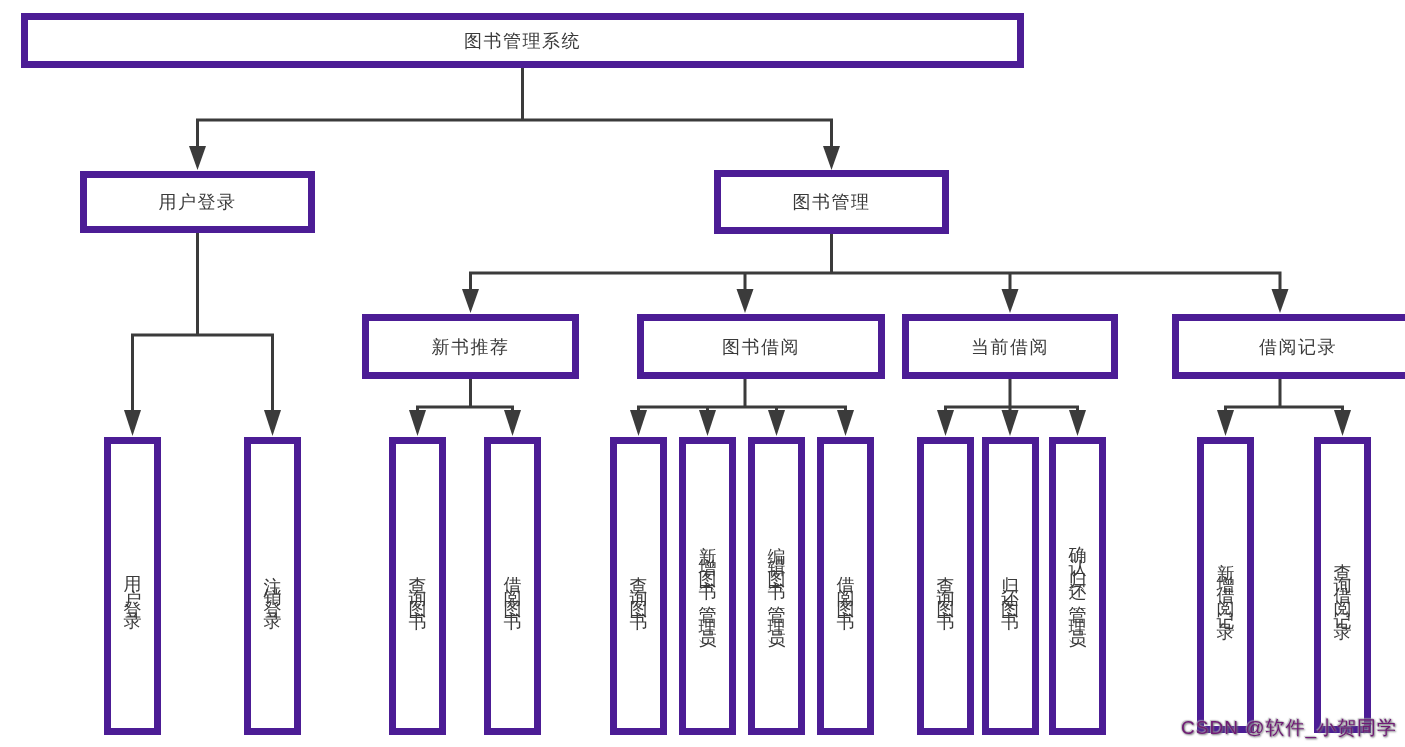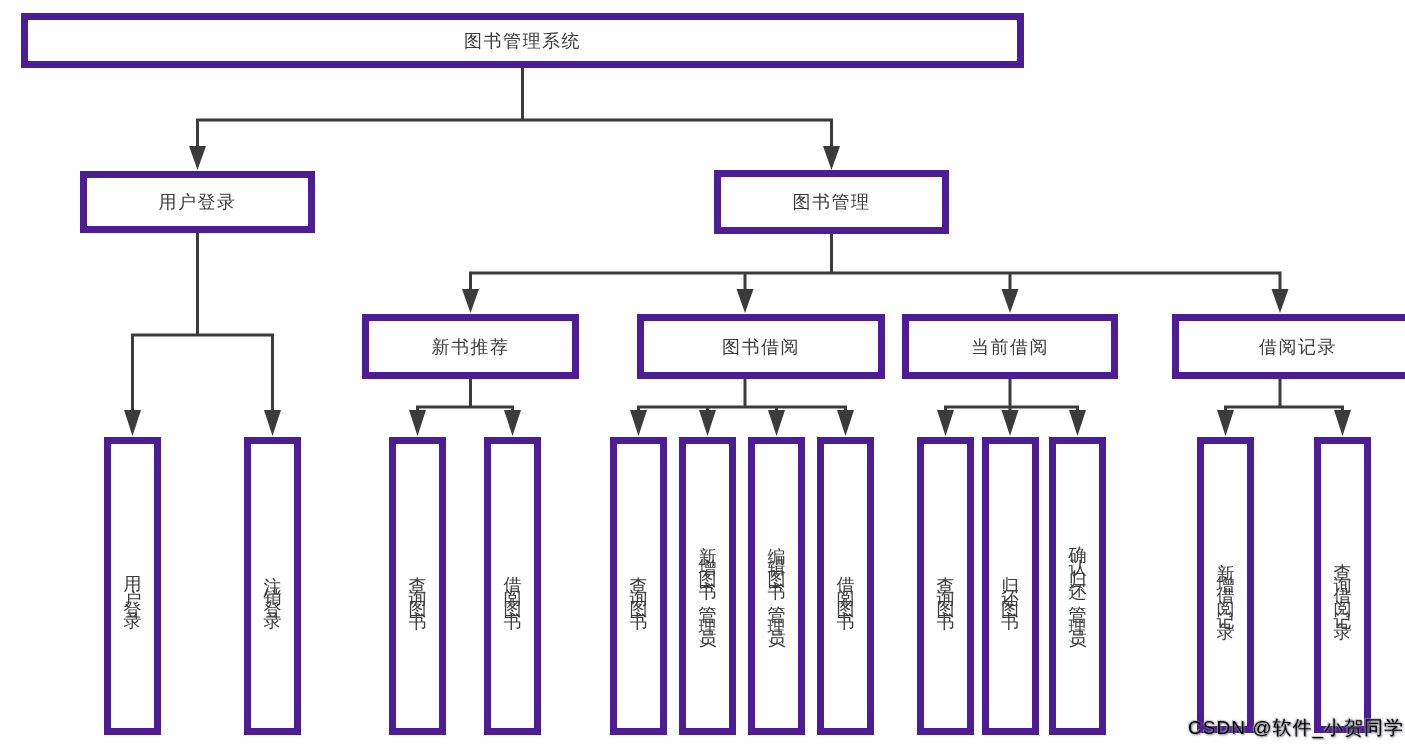--- a/index.html
+++ b/index.html
@@ -15,23 +15,23 @@
     color:#3a3a3a;z-index:2;
   }
   .box.h span{
     font-size:18px;letter-spacing:1.5px;white-space:nowrap;
   }
   .box.v span{
     writing-mode:vertical-rl;font-size:18px;letter-spacing:12px;
     line-height:1;white-space:nowrap;
   }
   .watermark{
-    position:absolute;right:1px;bottom:6px;z-index:5;
+    position:absolute;right:8px;bottom:6px;z-index:5;
     font-size:19px;letter-spacing:1px;white-space:nowrap;
-    color:#000000;
+    color:#701a75;
     text-shadow:1px 1px 2px rgba(110,110,115,0.95), -1px -1px 1px rgba(175,175,180,0.7), 0 0 2px rgba(140,140,145,0.8);
   }
 </style>
 </head>
 <body>
 
 <div class="canvas">
 
   <svg class="connectors" width="1405" height="747" viewBox="0 0 1405 747">
     <g stroke="#3b3b3b" stroke-width="3" fill="none">

